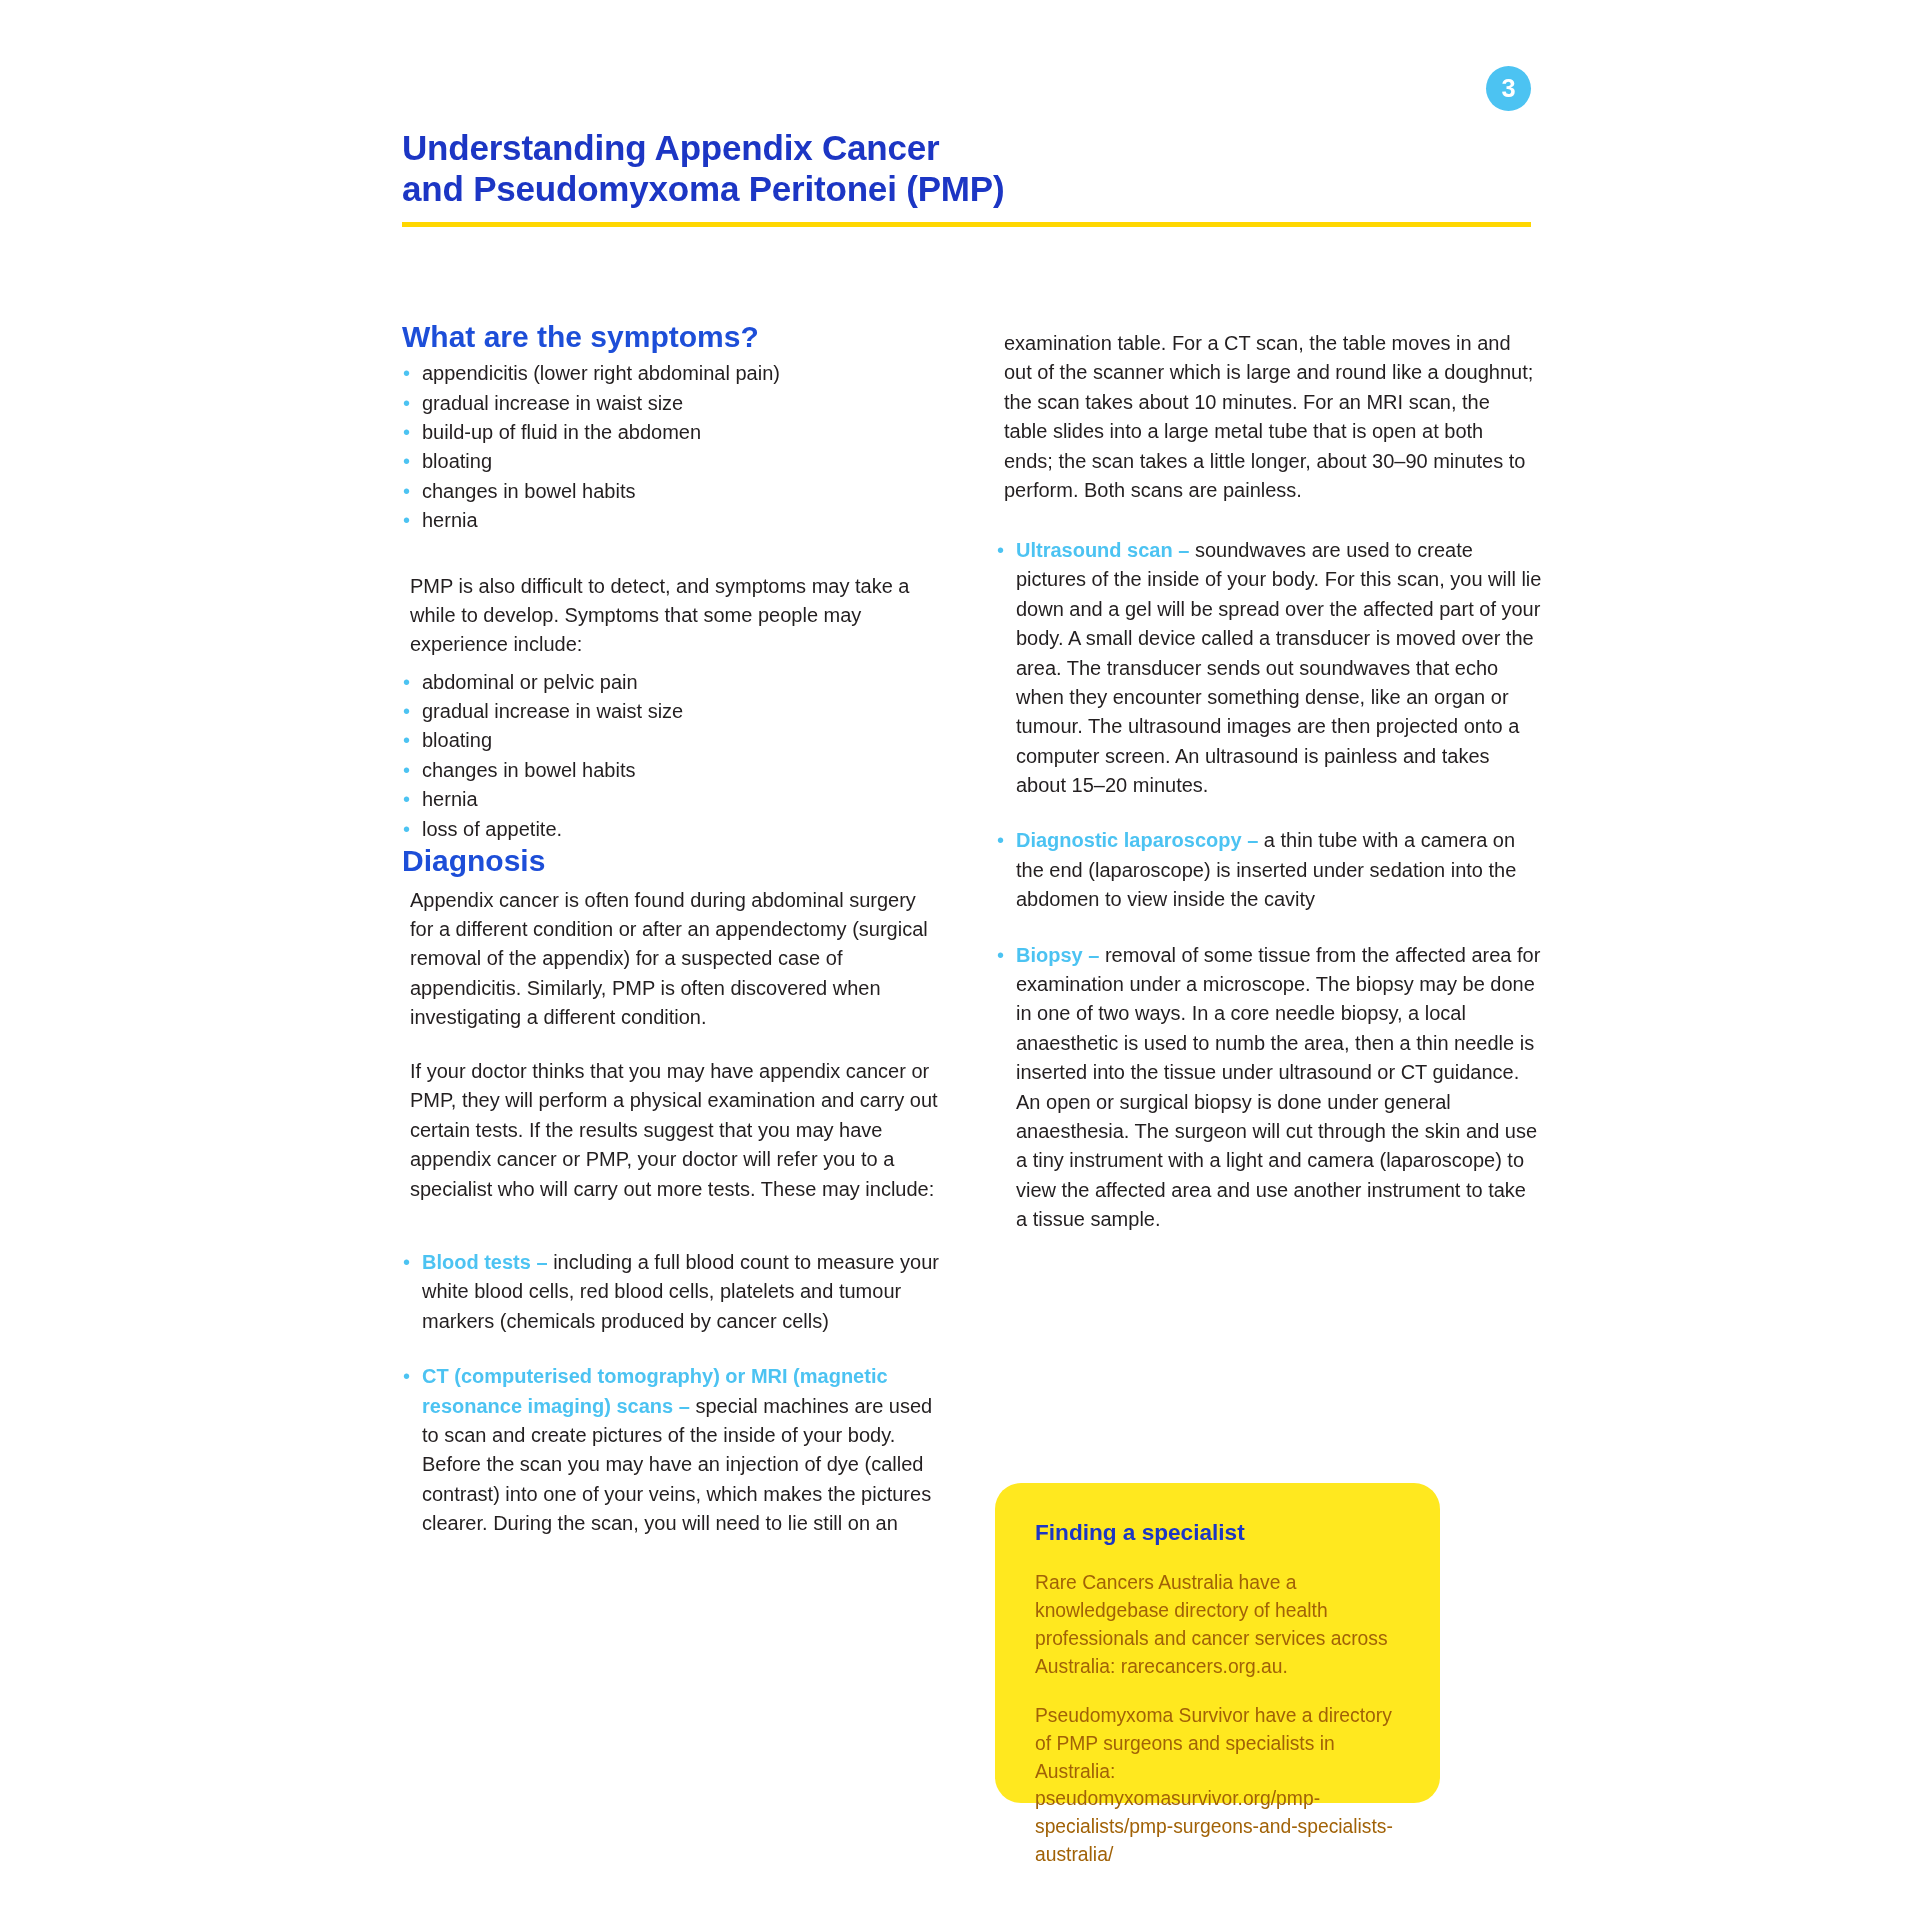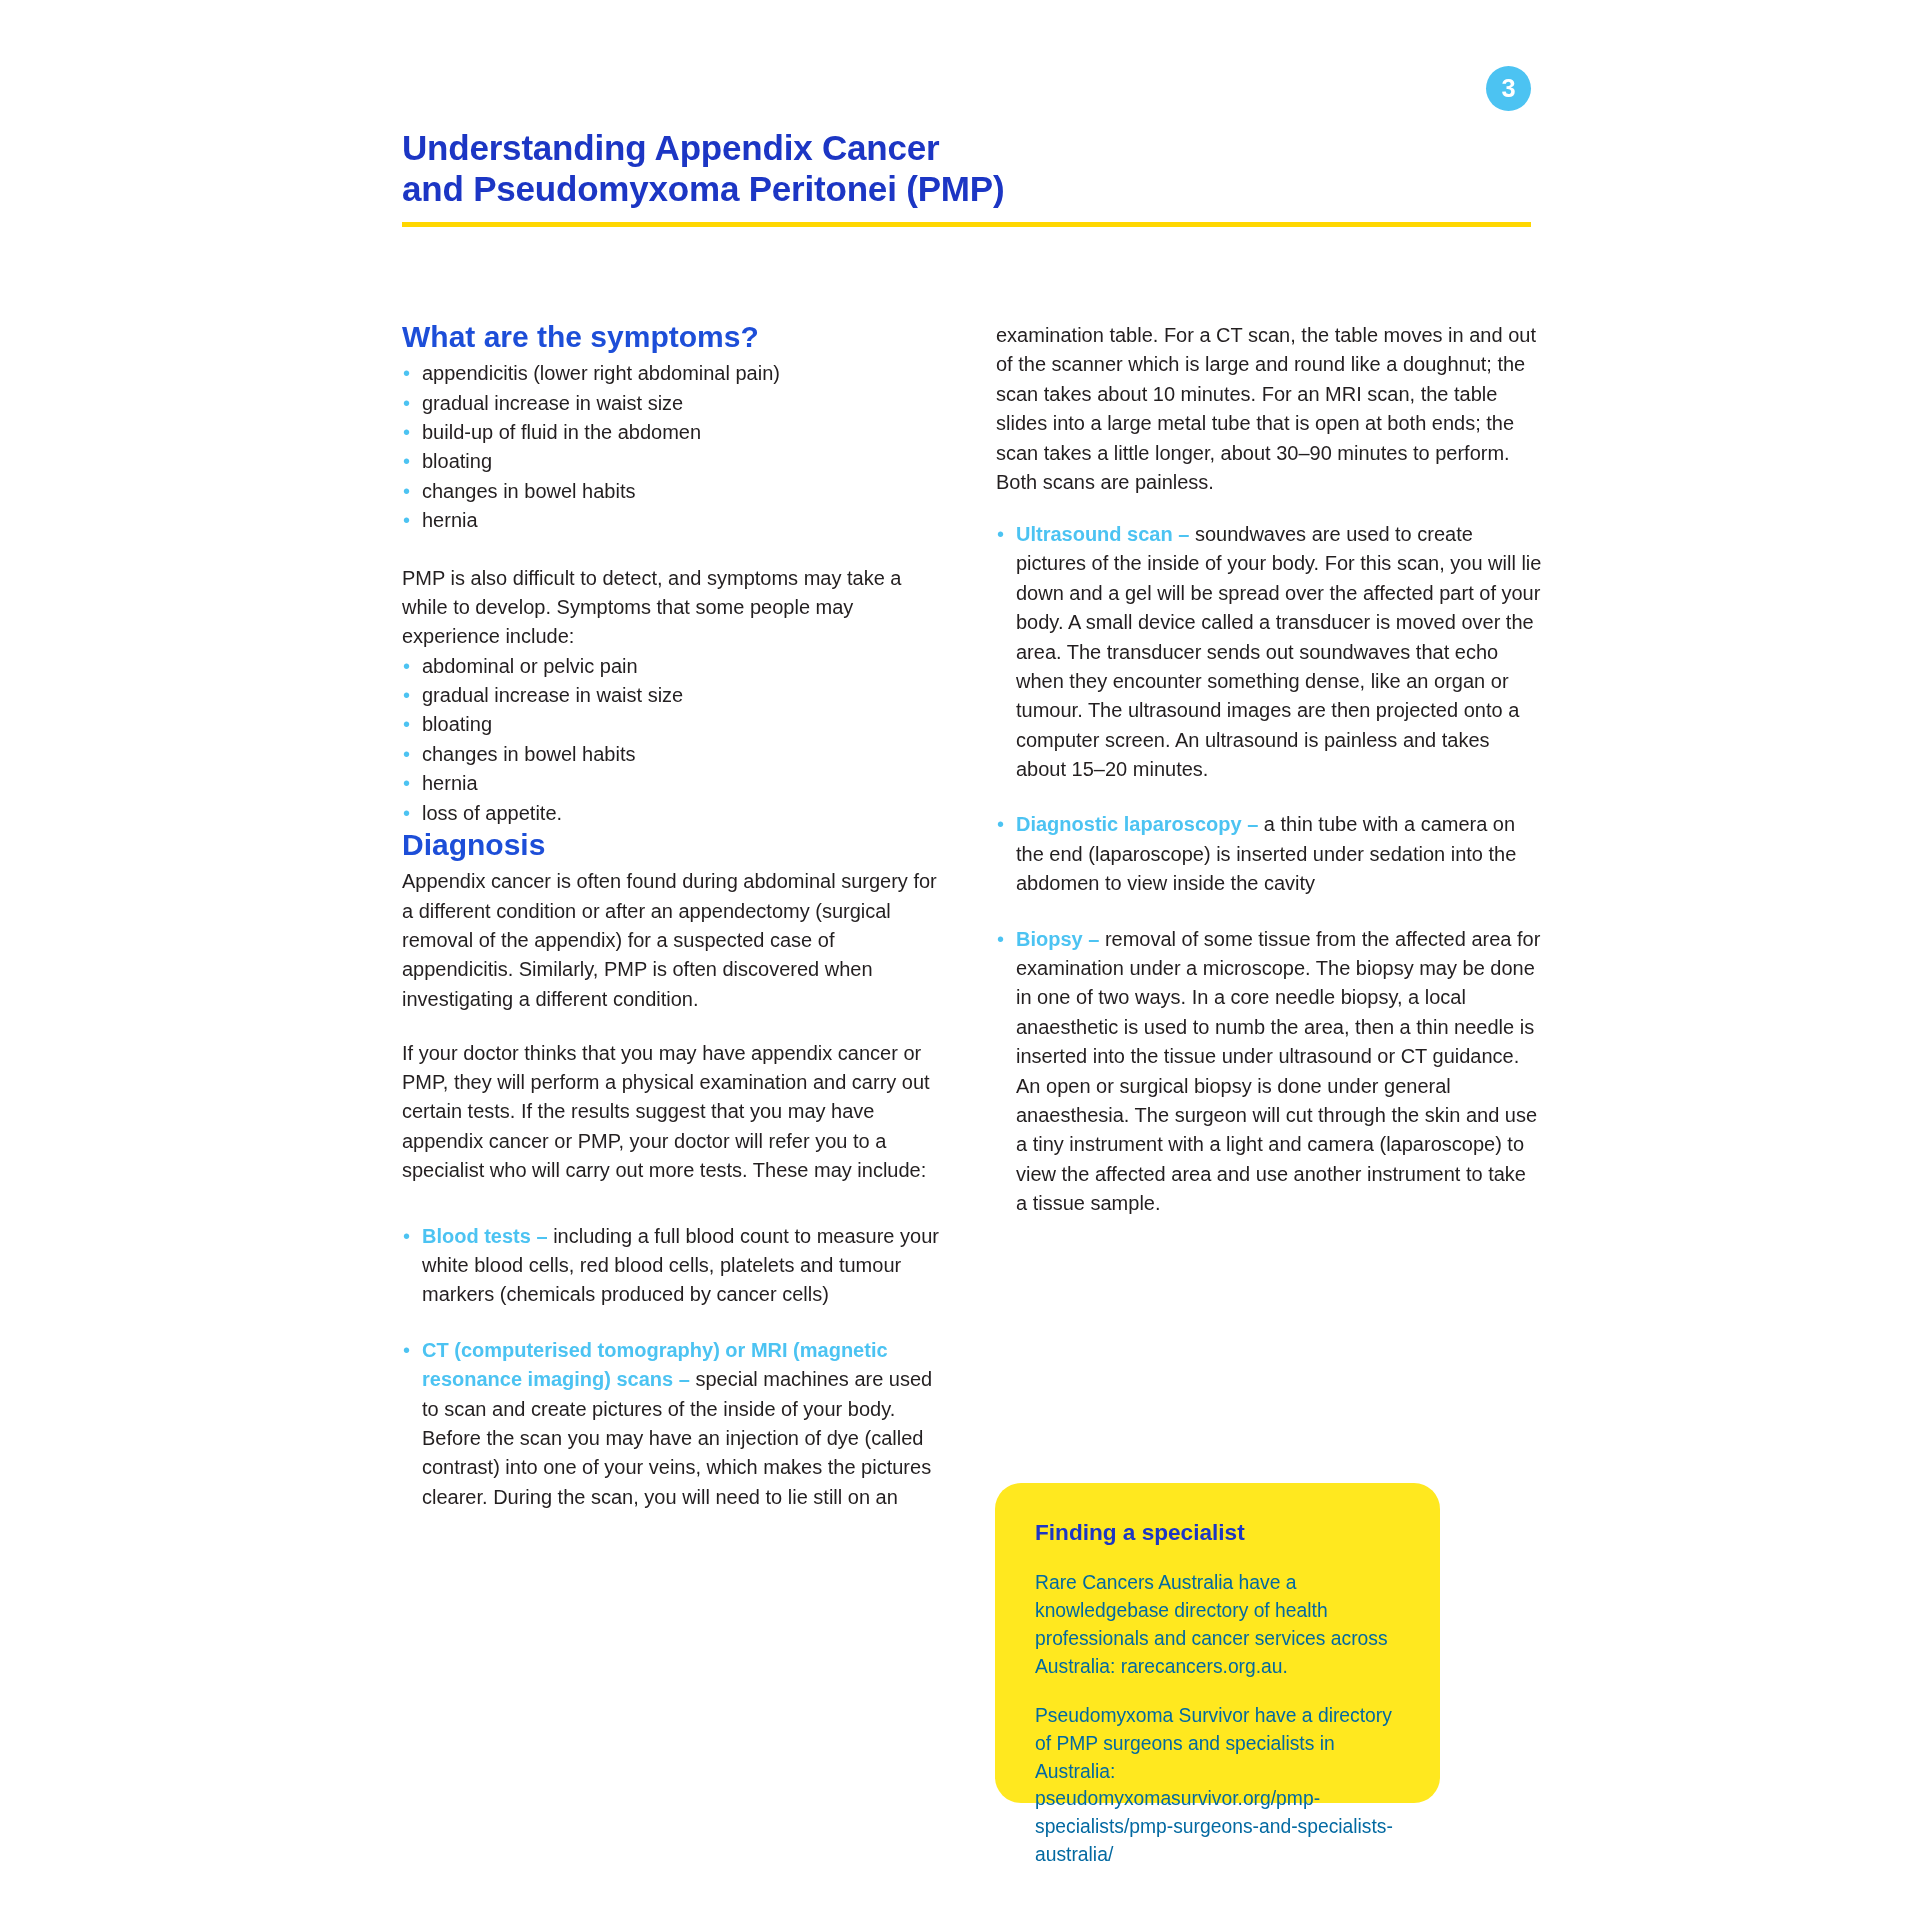--- a/index.html
+++ b/index.html
@@ -79,21 +79,21 @@
     font-weight: bold;
     font-size: 30px;
     line-height: 1.12;
     margin: 0 0 5.6px 0;
   }
   .gap-heading { margin-top: 56px; }
 
   p.body {
     font-size: 20px;
     line-height: 1.47;
-    margin: 0;
+    margin: 8px;
     color: #231f20;
   }
   p.body + p.body { margin-top: 24.5px; }
 
   
   ul.plain {
     list-style: none;
     margin: 0;
     padding: 0;
   }
@@ -163,21 +163,21 @@
     color: #1c36c4;
     font-weight: bold;
     font-size: 22.6px;
     margin: 0 0 22.6px 0;
     line-height: 1.2;
   }
   .callout p {
     font-size: 19.3px;
     line-height: 1.45;
     margin: 0 0 21px 0;
-    color: #0369a1;
+    color: #a16207;
   }
   .callout p:last-child { margin-bottom: 0; }
 </style>
 </head>
 <body>
 
 <div class="page">
 
   <div class="page-badge">3</div>
 

